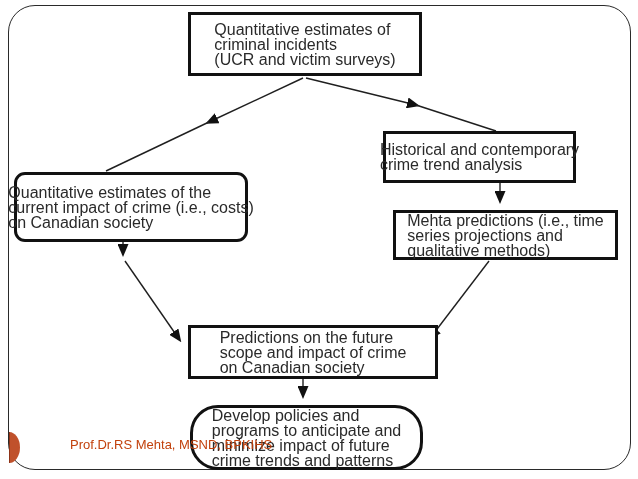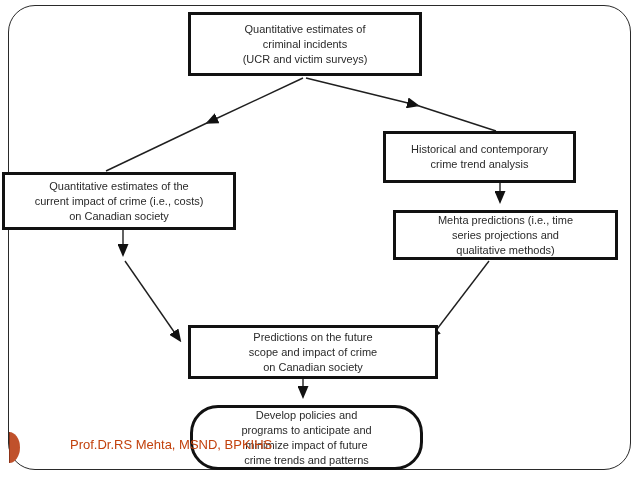--- a/index.html
+++ b/index.html
@@ -42,30 +42,29 @@
     pointer-events: none;
   }
   .node {
     position: absolute;
     box-sizing: border-box;
     background: #ffffff;
     border: 3px solid #111111;
     display: flex;
     align-items: center;
     justify-content: center;
-    text-align: center;
-    font-size: 11px;
+    font-size: 16px;
     line-height: 15px;
     color: #2a2a2a;
     white-space: pre;
     z-index: 2;
   }
   .node-quant-incidents   { left: 188px; top: 12px;  width: 234px; height: 64px; }
   .node-historical-trend  { left: 383px; top: 131px; width: 193px; height: 52px; }
-  .node-current-impact    { left: 2px;  top: 172px; width: 234px; height: 58px; }
+  .node-current-impact    { left: 14px;  top: 172px; width: 234px; height: 70px; border-radius: 11px; }
   .node-crime-predictions { left: 393px; top: 210px; width: 225px; height: 50px; }
   .node-future-predictions{ left: 188px; top: 325px; width: 250px; height: 54px; }
   .node-develop-policies  { left: 190px; top: 405px; width: 233px; height: 65px; border-radius: 28px; }
   .footer-credit {
     position: absolute;
     left: 70px;
     top: 437px;
     font-size: 13px;
     color: #c2410c;
     z-index: 3;

